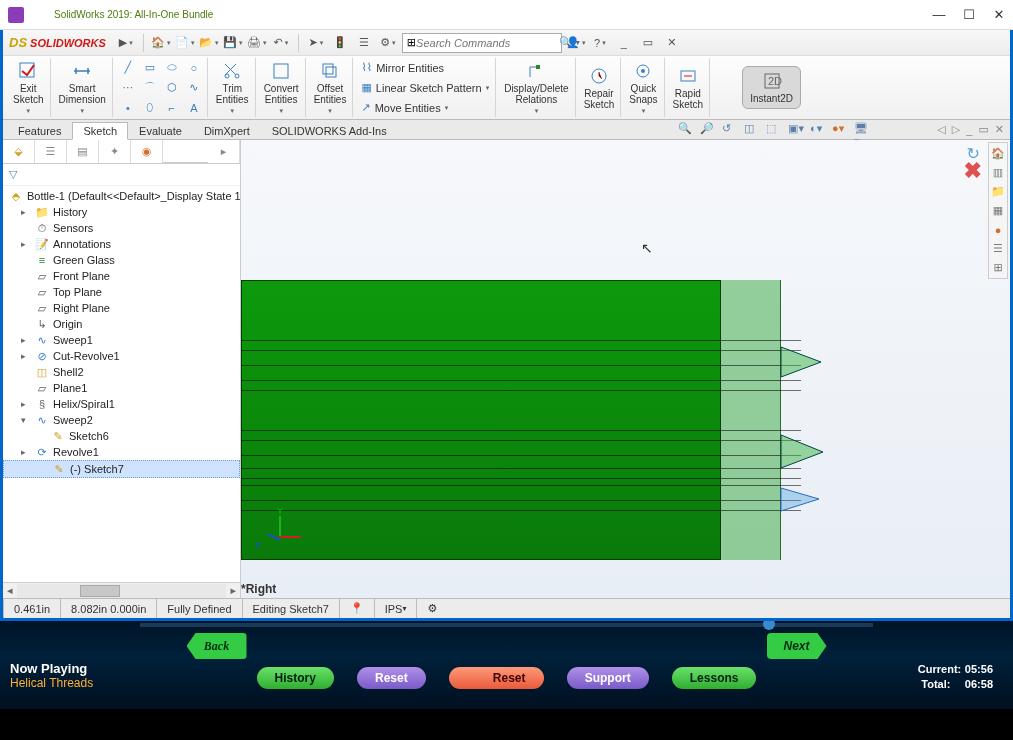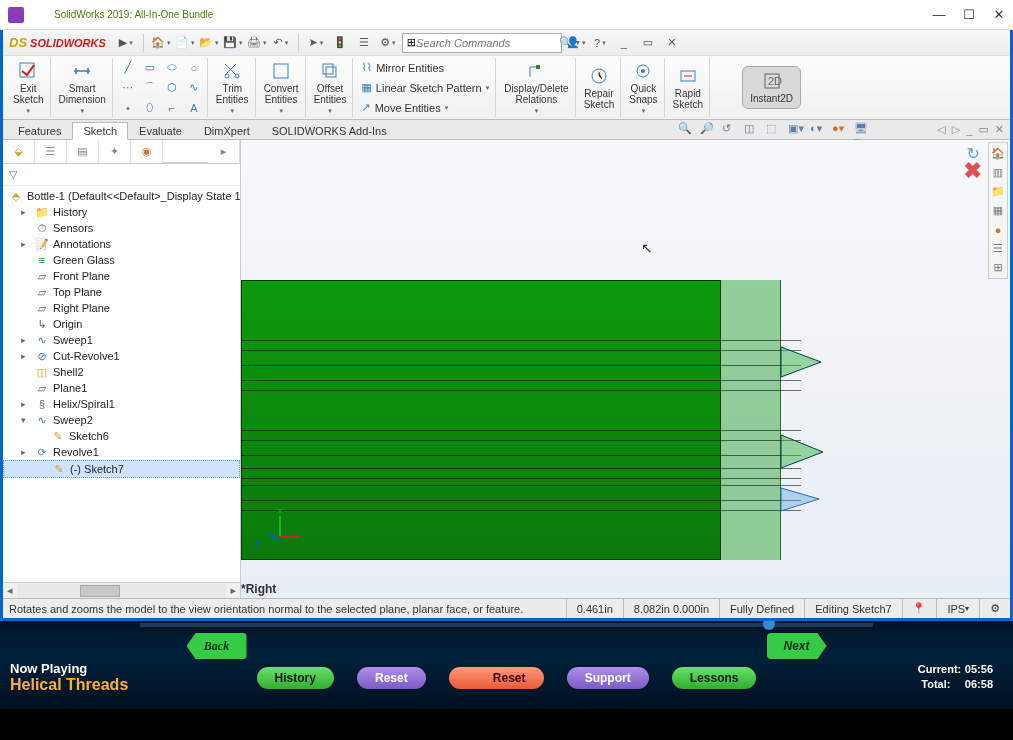--- a/index.html
+++ b/index.html
@@ -90,21 +90,21 @@
 
 
 .statusbar { height:20px; background:#ececec; border-top:1px solid #bbb; display:flex; align-items:center; font-size:11px; color:#333; }
 .statusbar .msg { flex:1; padding-left:6px; }
 .statusbar .cell { padding:0 10px; border-left:1px solid #bbb; height:100%; display:flex; align-items:center; }
 
 
 .player { height:88px; background:linear-gradient(#001428,#00203a 40%,#001020); position:relative; display:flex; align-items:center; color:#fff; overflow:hidden; }
 .player .np { position:absolute; left:10px; top:40px; }
 .player .np .t1 { font-size:13px; font-weight:bold; color:#fff; }
-.player .np .t2 { font-size:16px; color:#ffb030; font-weight:bold; }
+.player .np .t2 { font-size:12px; color:#ffb030; font-weight:normal; }
 .player .ctr { position:absolute; left:50%; transform:translateX(-50%); top:6px; width:640px; height:76px; }
 .player .arrow { position:absolute; top:6px; width:60px; height:26px; background:#33cc44; border-radius:4px; display:flex; align-items:center; justify-content:center; font-weight:bold; font-style:italic; font-size:12px; color:#003010; cursor:pointer; }
 .player .arrow.back { left:0; clip-path:polygon(15% 0,100% 0,100% 100%,15% 100%,0 50%);font-family:Liberation Serif, serif; }
 .player .arrow.next { right:0; clip-path:polygon(0 0,85% 0,100% 50%,85% 100%,0 100%); }
 .player .panel { position:absolute; left:50px; right:50px; top:2px; height:36px; background:#102840; border-radius:18px; border:2px solid #2a5a8a; display:flex; align-items:center; justify-content:center; gap:8px; }
 .player .slider { width:90px; height:4px; background:#4a7aaa; border-radius:2px; position:relative; }
 .player .slider .kn { position:absolute; top:-4px; width:12px; height:12px; background:#2a6ac0; border-radius:50%; }
 .player .badge { background:#000; color:#fff; font-size:11px; font-weight:bold; padding:3px 8px; border-radius:2px; }
 .player .pp { width:60px; height:30px; background:#1a3a5a; border-radius:6px; display:flex; align-items:center; justify-content:center; gap:4px; }
 .player .pp .stop { width:14px; height:14px; background:#fff; }
@@ -496,21 +496,20 @@
       <div class="rt">▦</div>
       <div class="rt" style="color:#d07030">●</div>
       <div class="rt">☰</div>
       <div class="rt">⊞</div>
     </div>
   </div>
 </div>
 
 
 <div class="statusbar">
-  <div class="msg">Rotates and zooms the model to the view orientation normal to the selected plane, planar face, or feature.</div>
   <div class="cell">0.461in</div>
   <div class="cell">8.082in 0.000in</div>
   <div class="cell">Fully Defined</div>
   <div class="cell">Editing Sketch7</div>
   <div class="cell">📍</div>
   <div class="cell">
         <span>IPS</span> 
         <span style="font-size:8px">▾</span>
       </div>
   <div class="cell">⚙</div>

